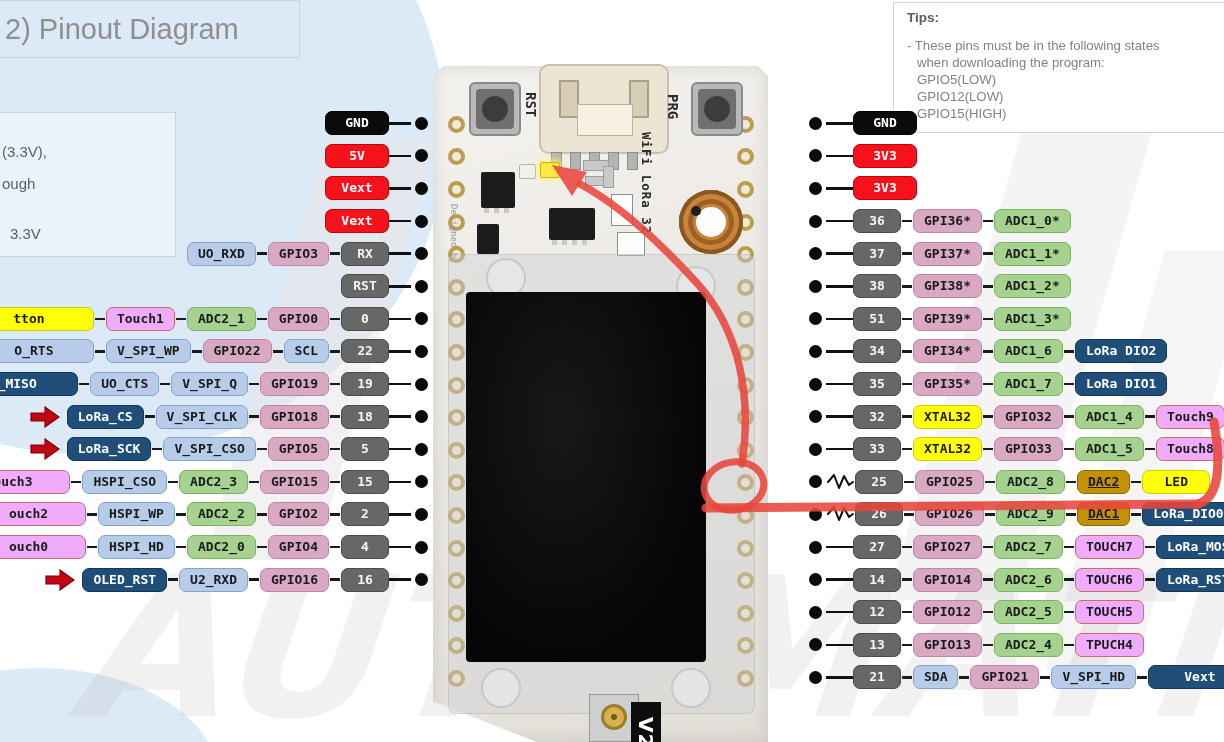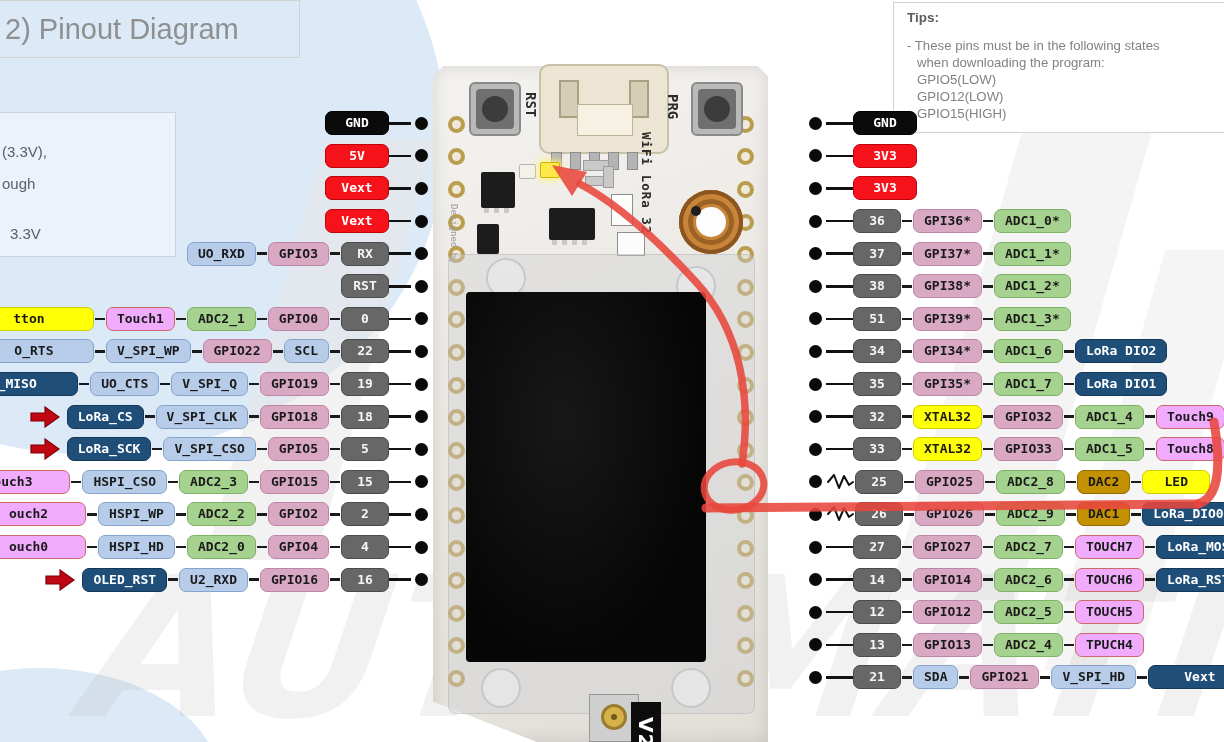--- a/index.html
+++ b/index.html
@@ -44,21 +44,21 @@
        border-radius:7px;text-align:center;white-space:nowrap;line-height:16px;}
   .c-black{background:#0b0b0b;border-color:#000;color:#fff;min-width:64px;}
   .c-red{background:#f5121b;border-color:#bf030b;color:#fff;min-width:64px;}
   .c-gray{background:#676767;border-color:#4b4b4b;color:#f5f5f5;min-width:48px;}
   .c-pink{background:#d9a9c4;border-color:#bd86a9;color:#1a1a1a;}
   .c-green{background:#a6d28f;border-color:#7eb264;color:#1a1a1a;}
   .c-blue{background:#b7cce9;border-color:#85a4cd;color:#1a1a1a;}
   .c-navy{background:#1f4e79;border-color:#143757;color:#fff;}
   .c-salmon{background:#f0abfc;border-color:#ca6a6a;color:#1a1a1a;}
   .c-yellow{background:#ffff05;border-color:#cfcf00;color:#1a1a1a;}
-  .c-olive{background:#c49102;border-color:#8f6a00;color:#1a1a1a;}
+  .c-olive{background:#c49102;border-color:#8f6a00;color:#1a1a1a;text-decoration:underline;}
   .conn{flex:0 0 auto;width:10px;height:2.5px;background:#1a1a1a;margin:0 1px;}
   .wire{flex:0 0 auto;width:22px;height:2.5px;background:#111;}
   .prow.right .wire{width:27px;}
   .dot{flex:0 0 auto;width:13px;height:13px;border-radius:50%;background:#0a0a0a;margin:0 4px;}
   .red-arrow{flex:0 0 auto;display:flex;margin-right:7px;}
   .squig{flex:0 0 auto;display:flex;margin:0 1px;}
 
   
   #board{position:absolute;left:433px;top:66px;width:335px;height:676px;z-index:12;}
   #pcb{position:absolute;left:0;top:0;width:100%;height:100%;

